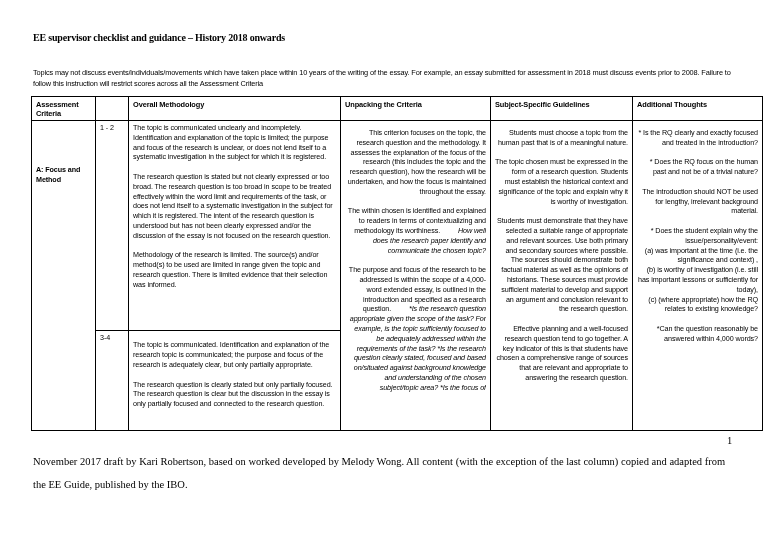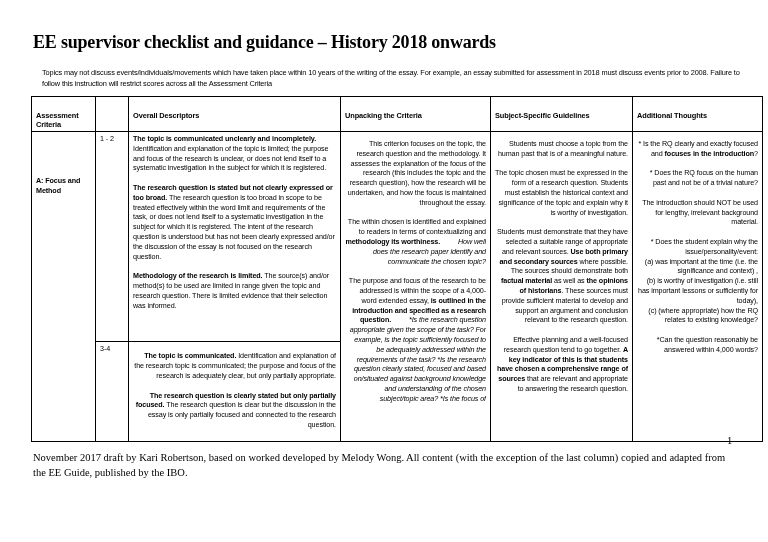--- a/index.html
+++ b/index.html
@@ -1,41 +1,41 @@
 <!DOCTYPE html>
 <html><head>
 <meta charset="utf-8">
 <style>
   html,body{margin:0;padding:0;background:#fff;}
   .page{position:relative;width:768px;height:542px;background:#fff;color:#000;
         font-family:"Liberation Sans",sans-serif;overflow:hidden;}
   .title{position:absolute;left:33px;top:32px;font-family:"Liberation Serif",serif;
-         font-weight:bold;font-size:18px;letter-spacing:-0.2px;white-space:nowrap;}
+         font-weight:bold;font-size:10px;letter-spacing:-0.2px;white-space:nowrap;}
   .intro{position:absolute;left:33px;top:67px;width:712px;font-size:7.4px;
-         line-height:11px;letter-spacing:-0.15px;margin-left:9px;}
+         line-height:11px;letter-spacing:-0.15px;}
   table.rubric{position:absolute;left:31px;top:96px;width:731px;border-collapse:collapse;
          table-layout:fixed;border:1.5px solid #000;}
   table.rubric th, table.rubric td{border:1px solid #000;vertical-align:top;
          padding:2px 4px;font-size:7.2px;line-height:9.8px;letter-spacing:-0.1px;
          text-align:left;font-weight:normal;}
-  table.rubric th{font-weight:bold;font-size:7.4px;line-height:9px;padding-top:14px;}
+  table.rubric th{font-weight:bold;font-size:7.4px;line-height:9px;padding-top:3px;}
   .clip{overflow:hidden;}
   .h1{height:202px;}
-  .h2{height:86px;padding-top:7px;text-align:right;}
+  .h2{height:86px;padding-top:7px;}
   .hm{height:300px;padding-top:5px;text-align:right;}
   .crit{font-weight:bold;margin-top:42px;}
   .marks{text-align:center;margin-top:40px;}
   .clip p, td p{margin:0 0 9.8px 0;white-space:pre-wrap;}
   .clip p:last-child{margin-bottom:0;}
-  .b{font-weight:bold;}
+  .b{font-weight:normal;}
   .i{font-style:italic;margin-left:16px;}
   .page-number{position:absolute;left:727px;top:435px;font-family:"Liberation Serif",serif;
          font-size:10.5px;}
   .footer{position:absolute;left:33px;top:450px;width:699px;
-         font-family:"Liberation Serif",serif;font-size:10.5px;line-height:15px;}
+         font-family:"Liberation Serif",serif;font-size:10.5px;line-height:23px;}
 </style>
 </head>
 <body>
 
 <div class="page">
 
   <div class="title">EE supervisor checklist and guidance – History 2018 onwards</div>
 
   <div class="intro">Topics may not discuss events/individuals/movements which have taken place within 10 years of the writing of the essay. For example, an essay submitted for assessment in 2018 must discuss events prior to 2008. Failure to follow this instruction will restrict scores across all the Assessment Criteria</div>
 
@@ -45,21 +45,21 @@
         <col style="width:33px">
         <col style="width:212px">
       <col style="width:150px">
         <col style="width:142px">
         <col style="width:130px">
     </colgroup>
     <thead>
       <tr>
         <th>Assessment Criteria</th>
         <th></th>
-        <th>Overall Descriptors</th>
+        <th>Overall Methodology</th>
         <th>Unpacking the Criteria</th>
         <th>Subject-Specific Guidelines</th>
         <th>Additional Thoughts</th>
       </tr>
     </thead>
     <tbody>
       <tr>
         <td rowspan="2">
           <div class="crit">A: Focus and Method</div>
         </td>
@@ -81,21 +81,21 @@
         <td rowspan="2">
           <div class="clip hm">
               <p><span>Students must choose a topic from the human past that is of a meaningful nature.</span></p>
               <p><span>The topic chosen must be expressed in the form of a research question. Students must establish the historical context and significance of the topic and explain why it is worthy of investigation.</span></p>
               <p><span>Students must demonstrate that they have selected a suitable range of appropriate and relevant sources. </span><span class="b">Use both primary and secondary sources</span><span> where possible. The sources should demonstrate both </span><span class="b">factual material</span><span> as well as </span><span class="b">the opinions of historians</span><span>. These sources must provide sufficient material to develop and support an argument and conclusion relevant to the research question.</span></p>
               <p><span>Effective planning and a well-focused research question tend to go together. </span><span class="b">A key indicator of this is that students have chosen a comprehensive range of sources</span><span> that are relevant and appropriate to answering the research question.</span></p>
             </div>
         </td>
         <td rowspan="2">
           <div class="clip hm">
-              <p><span>* Is the RQ clearly and exactly focused and </span><span class="b">focuses in the introduction</span><span>?</span></p>
+              <p><span>* Is the RQ clearly and exactly focused and </span><span class="b">treated in the introduction</span><span>?</span></p>
               <p><span>* Does the RQ focus on the human past and not be of a trivial nature?</span></p>
               <p><span>The introduction should NOT be used for lengthy, irrelevant background material.</span></p>
               <p><span>* Does the student explain why the issue/personality/event:
 (a) was important at the time (i.e. the significance and context) ,
 (b) is worthy of investigation (i.e. still has important lessons or sufficiently for today),
 (c) (where appropriate) how the RQ relates to existing knowledge?</span></p>
               <p><span>*Can the question reasonably be answered within 4,000 words?</span></p>
             </div>
         </td>
       </tr>

